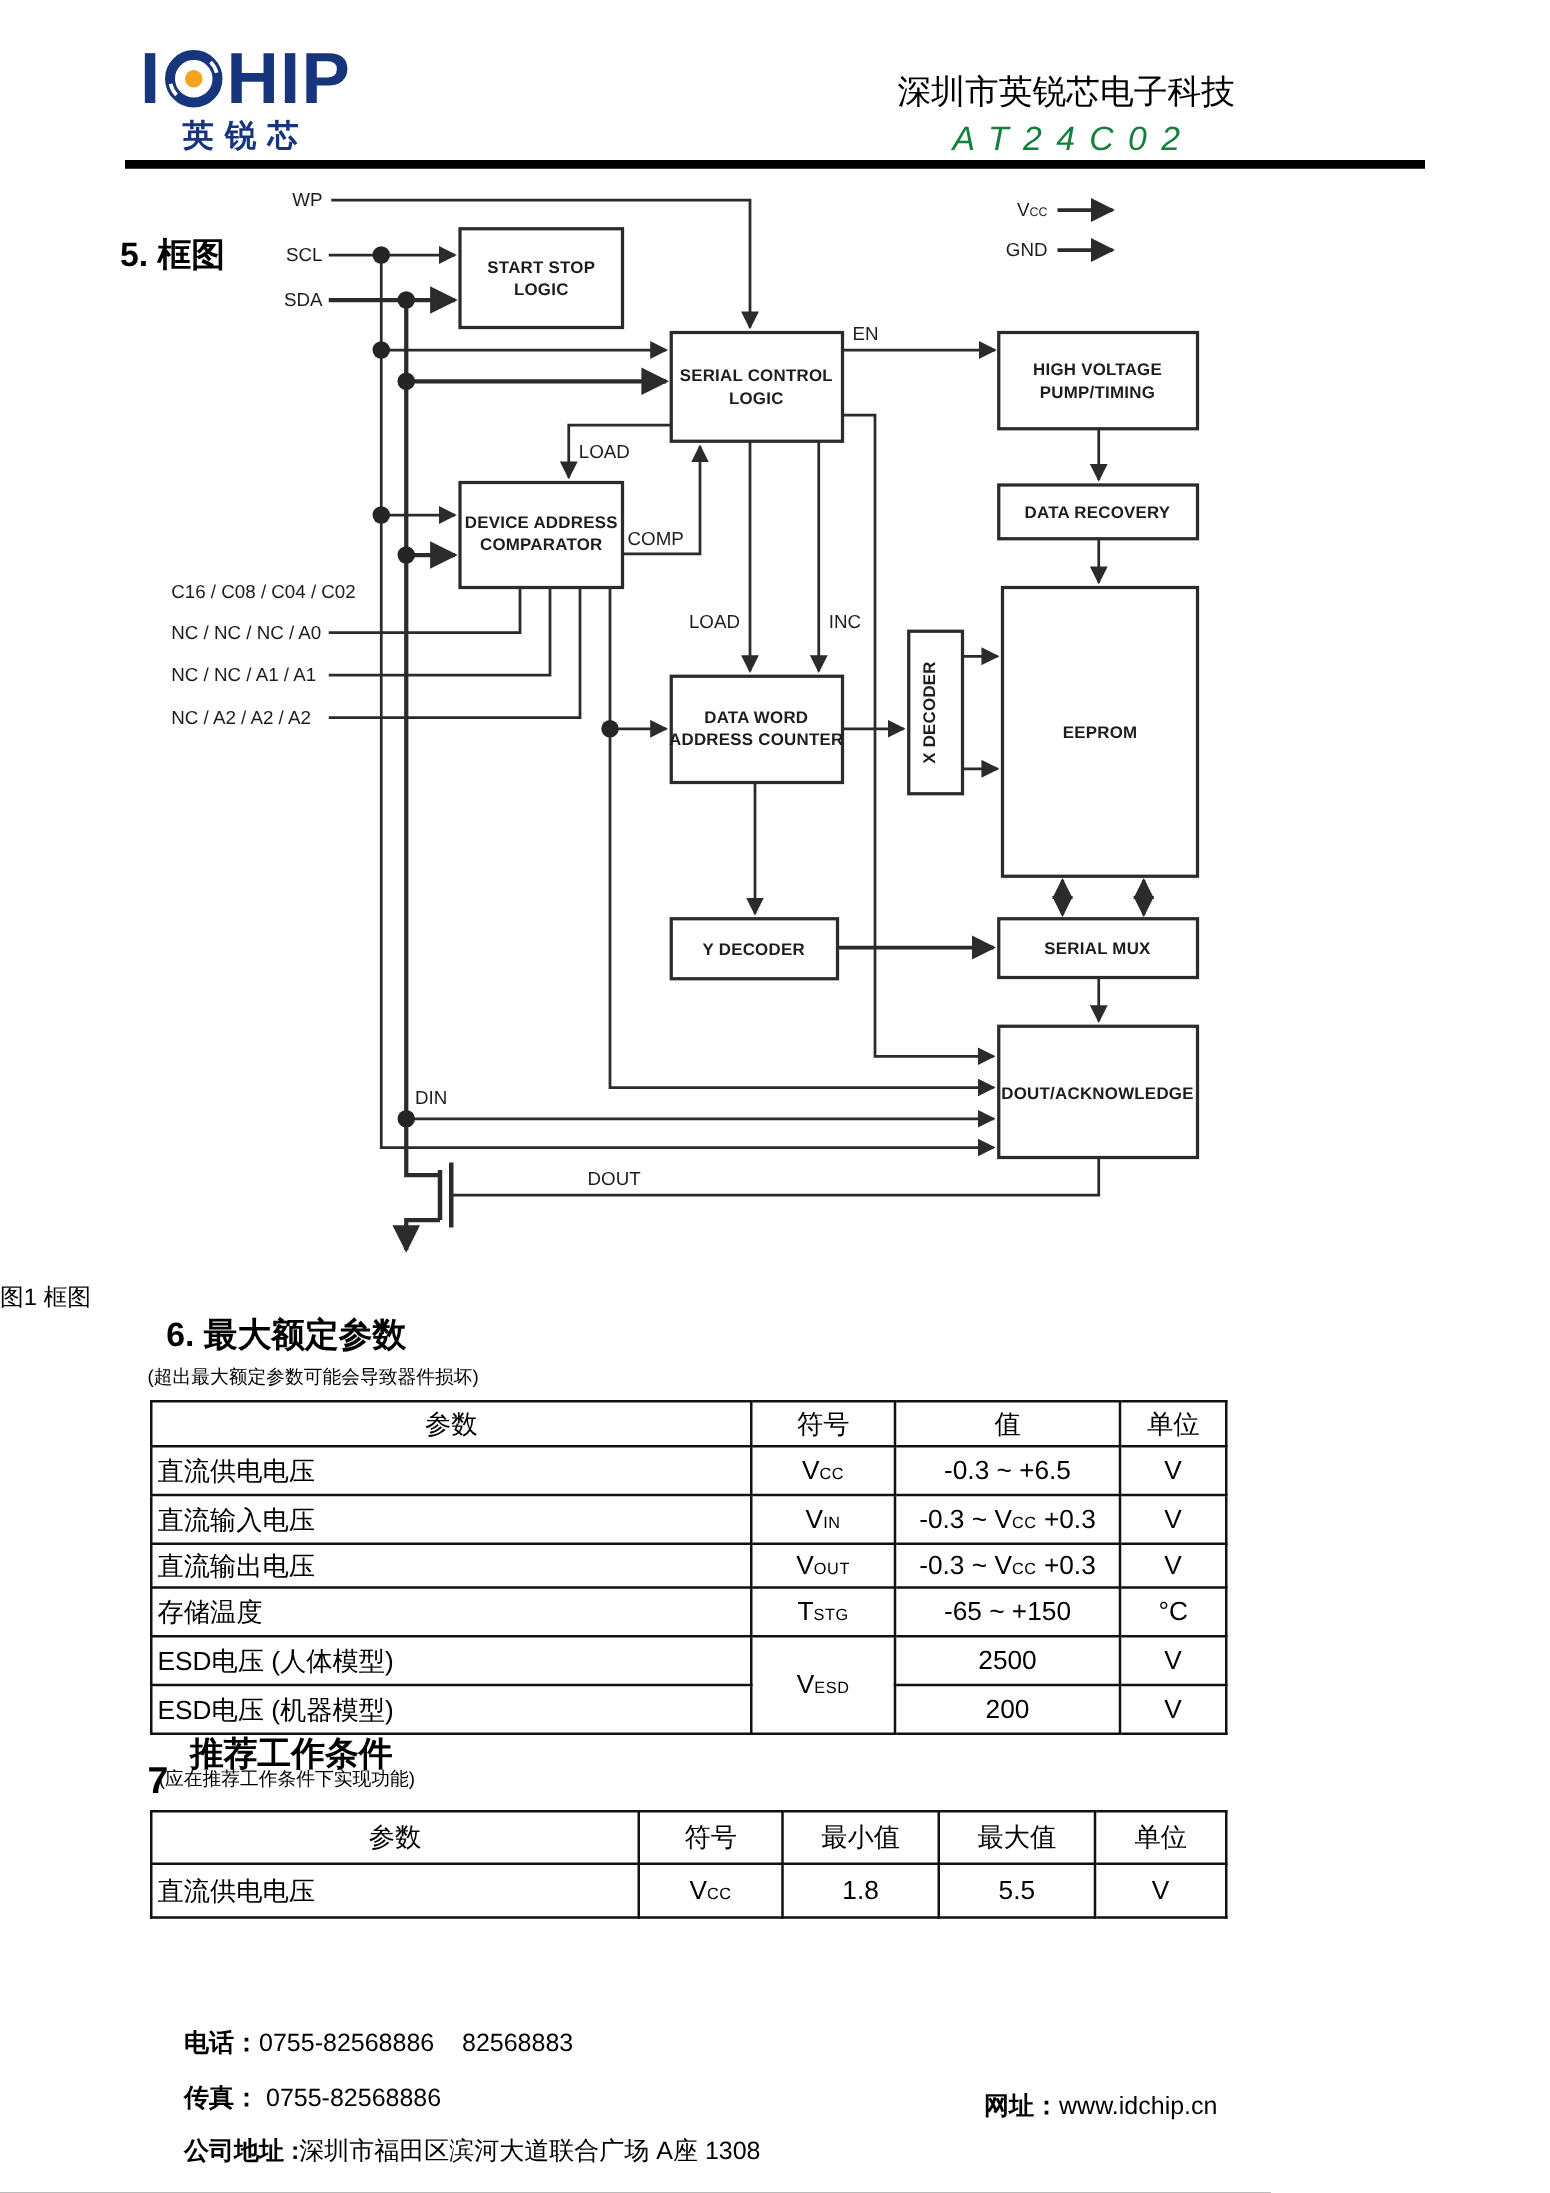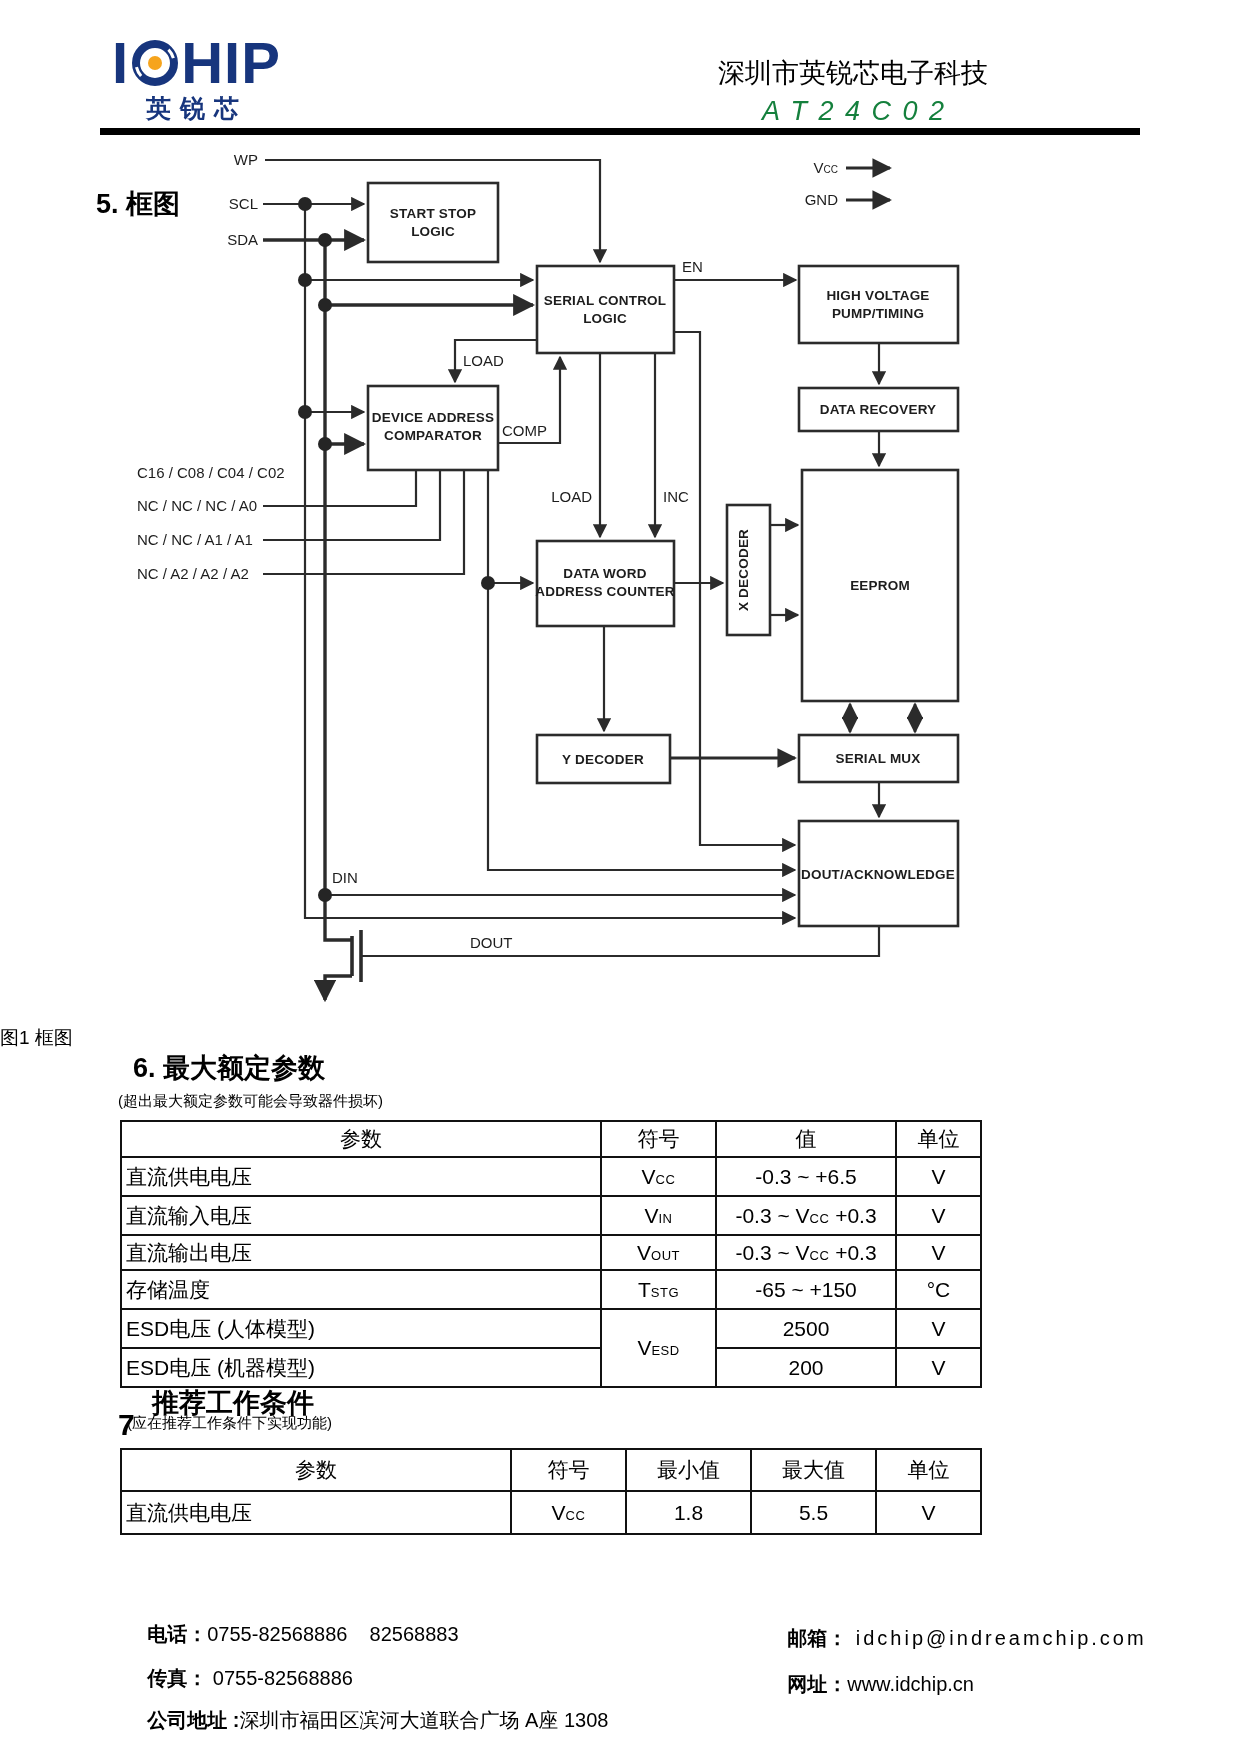--- a/index.html
+++ b/index.html
@@ -281,20 +281,17 @@
 
   <div class="abs foot" style="left:125px;top:1598px;">
     <span class="b">电话：</span><span>0755-82568886    82568883</span>
   </div>
   <div class="abs foot" style="left:125px;top:1642px;">
     <span class="b">传真：</span><span> 0755-82568886</span>
   </div>
   <div class="abs foot" style="left:125px;top:1684px;">
     <span class="b">公司地址 :</span><span>深圳市福田区滨河大道联合广场 A座 1308</span>
   </div>
-  <div class="abs foot" style="left:765px;top:1602px;">
-    <span class="b">邮箱：</span><span class="email"> idchip@indreamchip.com</span>
-  </div>
   <div class="abs foot" style="left:765px;top:1648px;">
     <span class="b">网址：</span><span>www.idchip.cn</span>
   </div>
 
 </div>
 
 </body></html>

